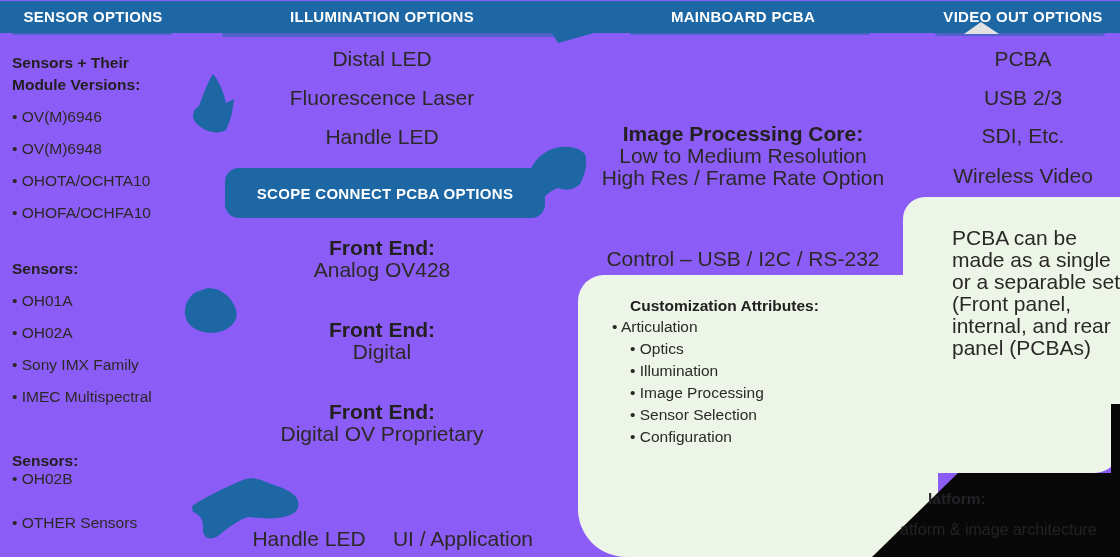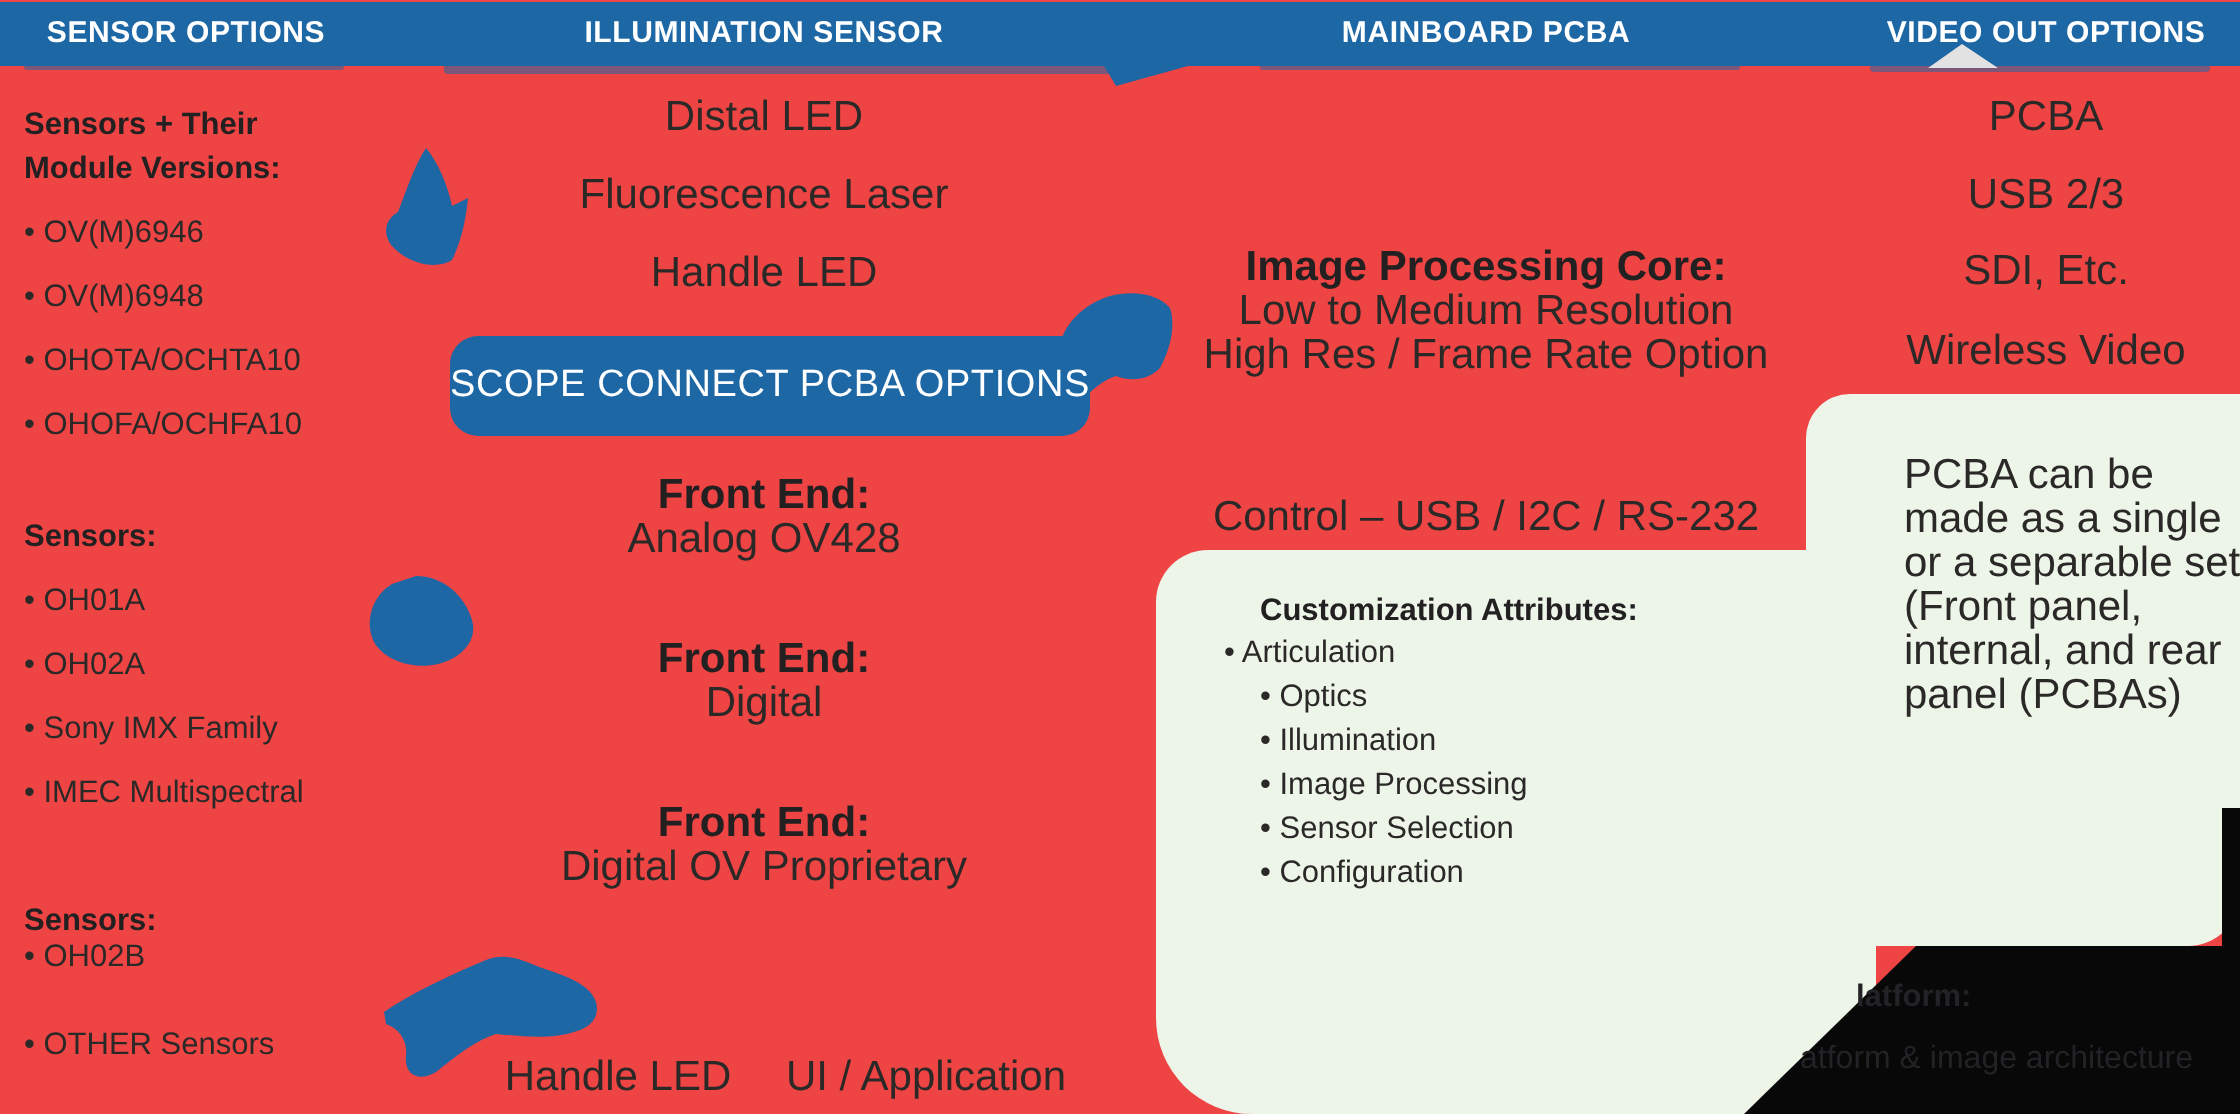--- a/index.html
+++ b/index.html
@@ -1,18 +1,18 @@
 <!DOCTYPE html>
 <html><head>
 <meta charset="utf-8">
 <style>
   html,body{margin:0;padding:0;background:#ffffff;}
   #canvas{
     position:relative;width:1120px;height:557px;overflow:hidden;
-    background:#ef4444;
+    background:#8b5cf6;
     font-family:"Liberation Sans", sans-serif;
     color:#2b2927;
   }
   .abs{position:absolute;}
   
   #header-bar{left:0;top:1px;width:1120px;height:32px;background:#1d67a5;z-index:1;}
   .hdr-title{
     top:8px;transform:translateX(-50%);z-index:4;
     color:#ffffff;font-weight:700;font-size:15px;letter-spacing:.3px;white-space:nowrap;
   }
@@ -31,21 +31,21 @@
   .ctr{transform:translateX(-50%);text-align:center;}
   .bold{font-weight:700;color:#232021;}
   .list-head{z-index:4;font-size:15.5px;font-weight:700;color:#232021;line-height:22px;}
   .bullet{z-index:4;font-size:15.5px;white-space:nowrap;}
   .bullet::before{content:"• ";}
   .wrap{white-space:normal;}
   
   #scope-banner{
     left:225px;top:168px;width:320px;height:50px;background:#1d67a5;border-radius:14px;
     z-index:3;display:flex;align-items:center;justify-content:center;
-    color:#ffffff;font-weight:400;font-size:19px;letter-spacing:.3px;
+    color:#ffffff;font-weight:700;font-size:15px;letter-spacing:.3px;
   }
   
   .wedge-txt{z-index:4;color:#232327;white-space:nowrap;}
 </style>
 </head>
 <body>
 
 <div id="canvas">
 
   <div class="abs green" id="green-mid"></div>
@@ -68,21 +68,21 @@
 
     <path d="M964,34 L981,22 L999,34 Z" fill="#e2e2e2"></path>
 
     <path fill="#1d67a5" d="M213,74 C219,81 224,93 226,103 L234,99 C233,109 231,120 226,130 C218,135 205,132 197,124 C191,118 192,110 199,106 C203,96 207,83 213,74 Z"></path>
     <path fill="#1d67a5" d="M208,288 C221,288 232,297 236,310 C239,320 231,329 219,332 C206,335 192,330 187,321 C182,311 186,298 196,292 Z"></path>
     <path fill="#1d67a5" d="M192,506 C205,497 224,488 243,480 C253,476 261,480 271,484 C283,488 295,492 298,501 C300,509 295,514 287,516 C275,520 259,518 248,517 C238,520 228,528 218,536 C210,541 202,538 203,528 C204,520 199,514 193,512 Z"></path>
     <path fill="#1d67a5" d="M530,172 C533,161 542,152 555,148 C567,145 579,147 585,154 C588,163 585,175 580,184 C574,190 566,191 558,188 C549,191 542,198 537,207 L531,216 Z"></path>
   </svg>
 
   <div class="abs hdr-title" style="left:93px">SENSOR OPTIONS</div>
-  <div class="abs hdr-title" style="left:382px">ILLUMINATION SENSOR</div>
+  <div class="abs hdr-title" style="left:382px">ILLUMINATION OPTIONS</div>
   <div class="abs hdr-title" style="left:743px">MAINBOARD PCBA</div>
   <div class="abs hdr-title" style="left:1023px">VIDEO OUT OPTIONS</div>
 
   <div class="abs list-head wrap" style="left:12px;top:52px;width:170px">Sensors + Their Module Versions:</div>
   <div class="abs bullet" style="left:12px;top:108px">OV(M)6946</div>
   <div class="abs bullet" style="left:12px;top:140px">OV(M)6948</div>
   <div class="abs bullet" style="left:12px;top:172px">OHOTA/OCHTA10</div>
   <div class="abs bullet" style="left:12px;top:204px">OHOFA/OCHFA10</div>
 
   <div class="abs list-head" style="left:12px;top:258px">Sensors:</div>

